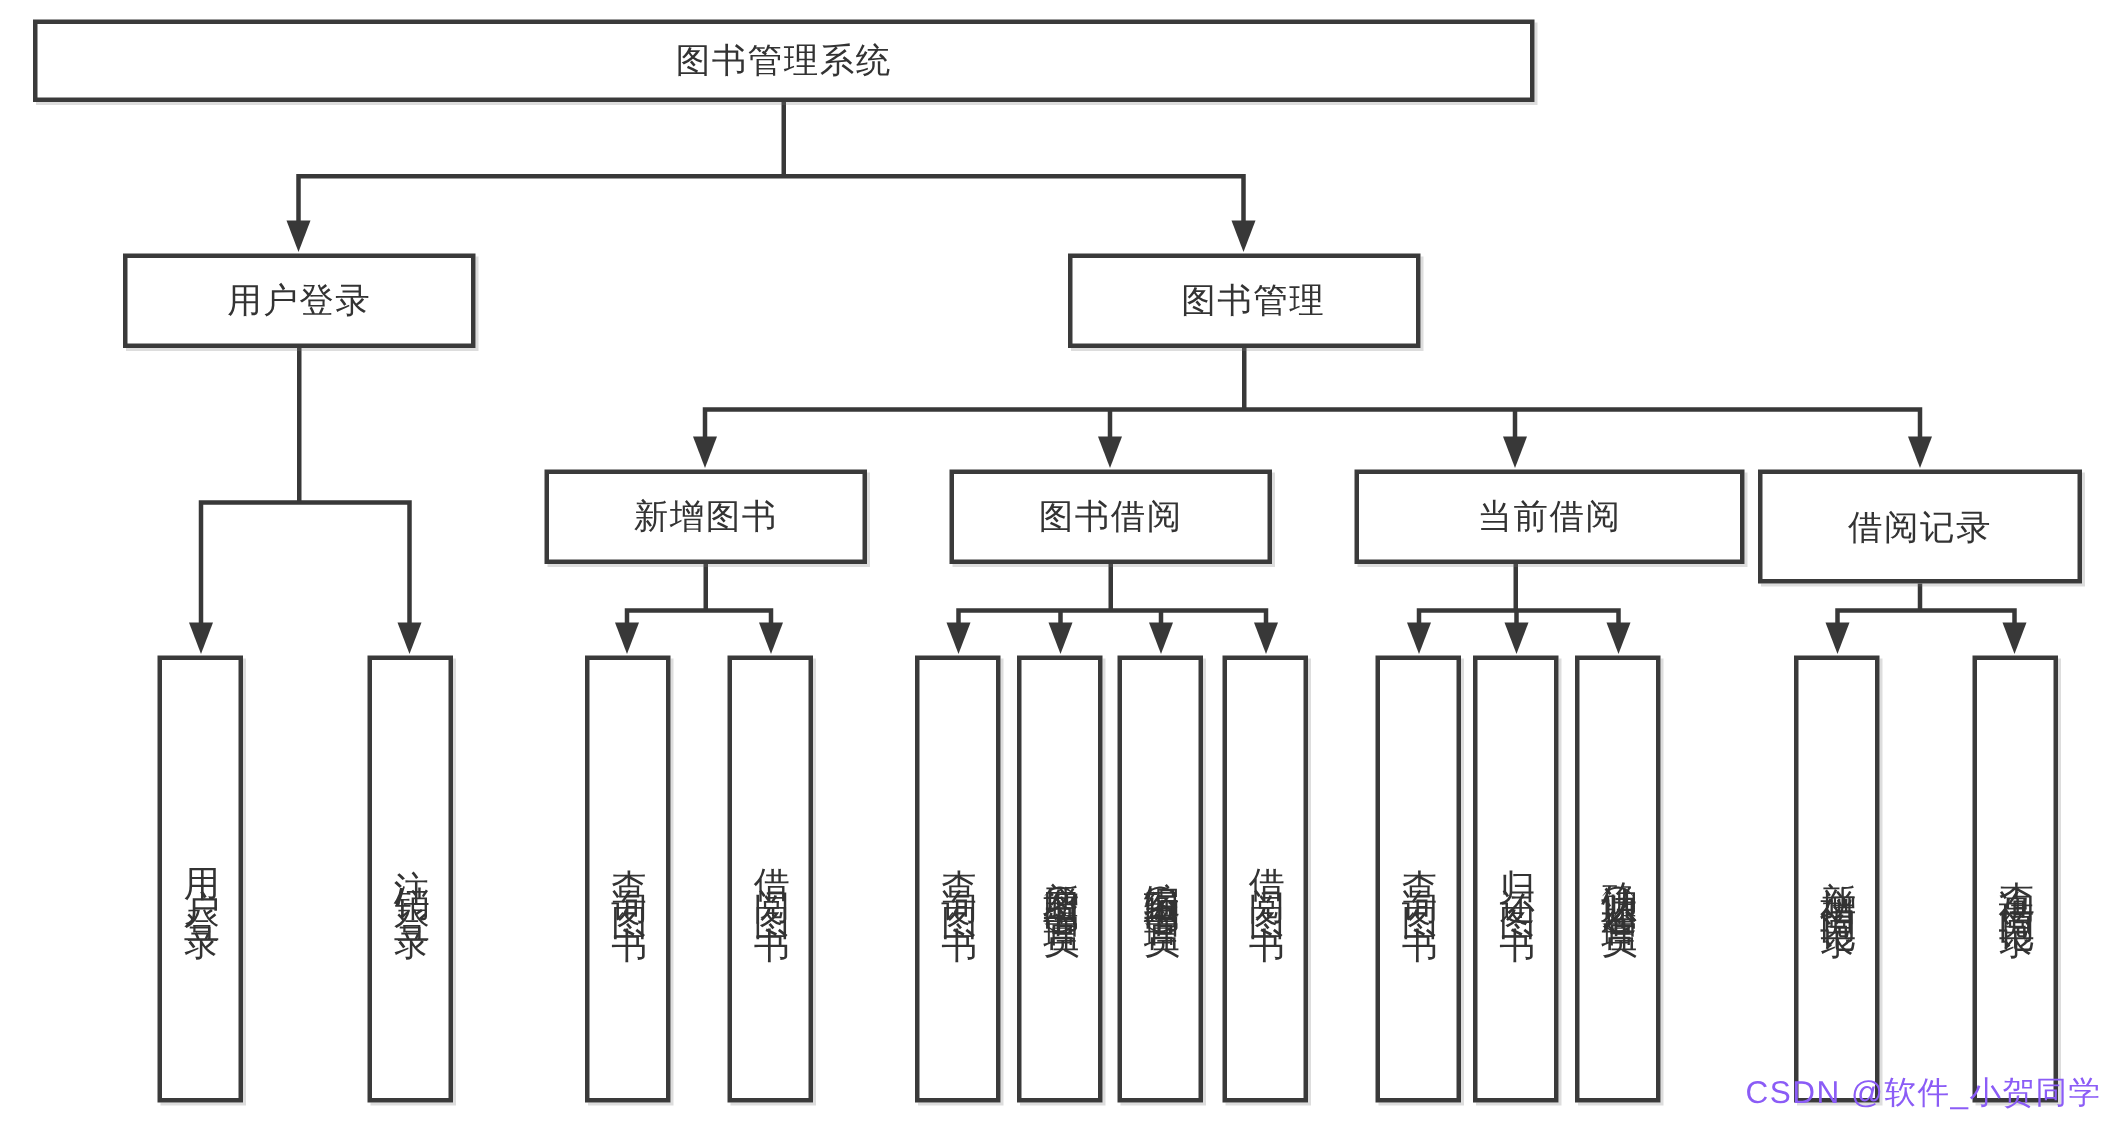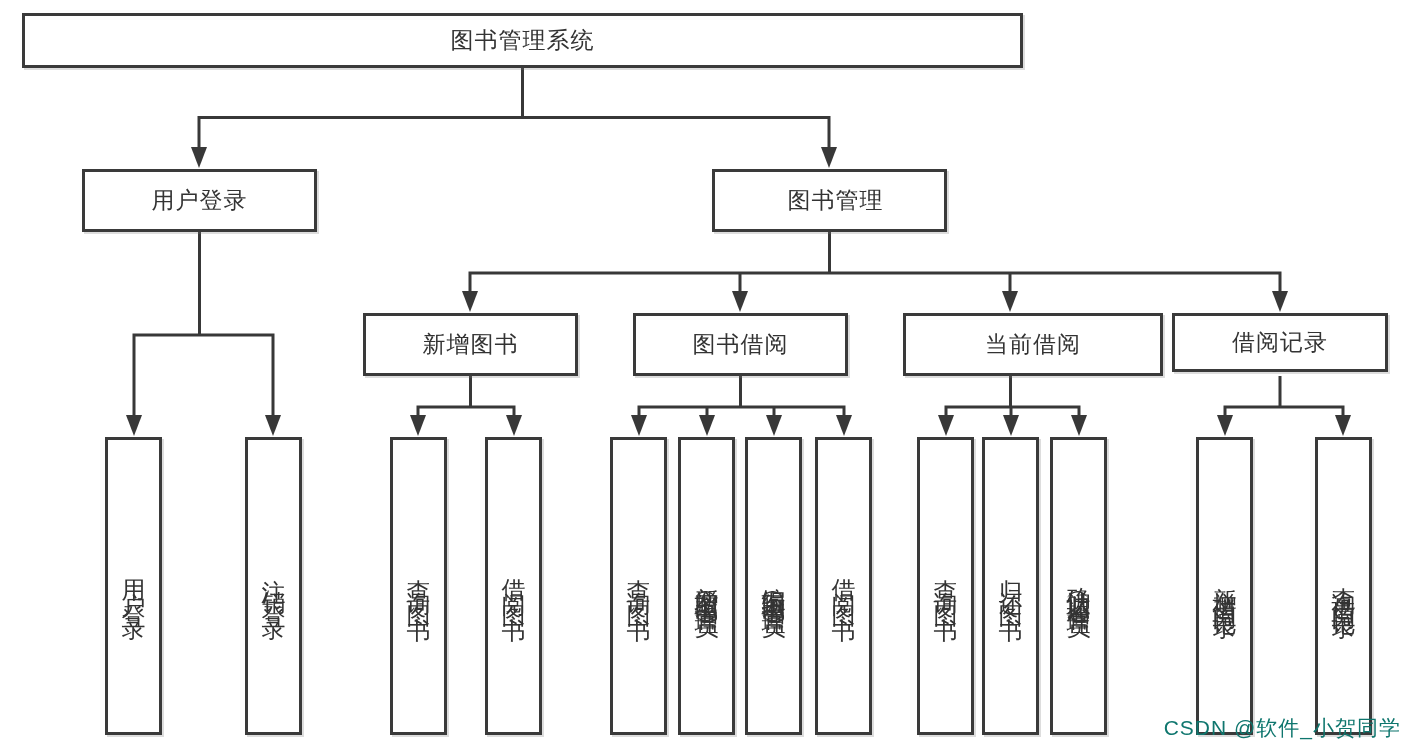--- a/index.html
+++ b/index.html
@@ -33,21 +33,21 @@
     color:#333333;
     white-space:nowrap;
   }
   .sp-wide{letter-spacing:13px;}
   .sp-mid{letter-spacing:6px;}
   .sp-tight{letter-spacing:4px;}
   .watermark{
     position:absolute;
     right:4px;top:714px;
     font-size:21px;
-    color:#0f766e;
+    color:#8b5cf6;
     letter-spacing:1px;
     white-space:nowrap;
   }
 </style>
 </head>
 <body>
 
 <div class="canvas">
 
   <svg class="wires" viewBox="0 0 1405 747">
@@ -123,21 +123,21 @@
 
   <div class="node hnode" style="left:363px;top:313px;width:215px;height:63px;">
     <span>新增图书</span>
   </div>
   <div class="node hnode" style="left:633px;top:313px;width:215px;height:63px;text-align:center;">
     <span>图书借阅</span>
   </div>
   <div class="node hnode" style="left:903px;top:313px;width:260px;height:63px;">
     <span>当前借阅</span>
   </div>
-  <div class="node hnode" style="left:1172px;top:313px;width:216px;height:59px;">
+  <div class="node hnode" style="left:1172px;top:313px;width:216px;height:76px;">
     <span>借阅记录</span>
   </div>
 
   <div class="node leaf" style="left:105px;">
     <span class="vtext sp-wide">用户登录</span>
   </div>
   <div class="node leaf" style="left:245px;">
     <span class="vtext sp-wide">注销登录</span>
   </div>
   <div class="node leaf" style="left:390px;">

